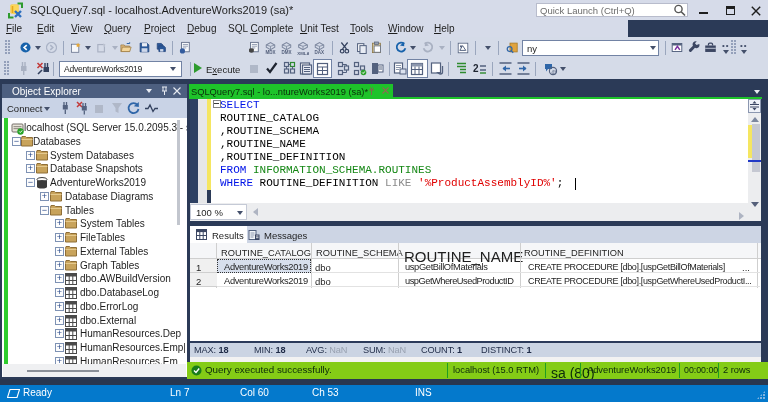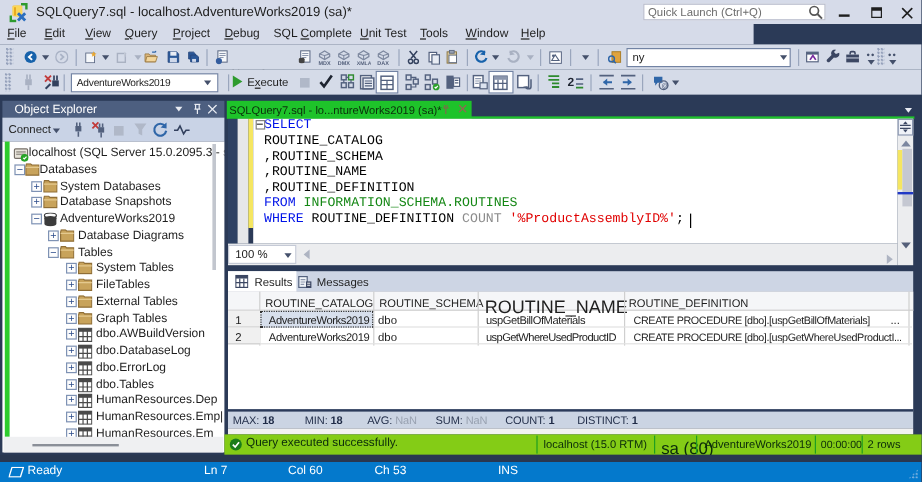--- a/index.html
+++ b/index.html
@@ -449,21 +449,21 @@
         </svg></span>
       <span class="tt" style="left:78px">dbo.ErrorLog</span>
     </div>
   <div class="row" style="top:196.0px">
       <span class="exp" style="left:53px">+</span>
       <span class="ticon" style="left:63px"><svg width="12" height="12" viewBox="0 0 12 12">
           <rect x="0.5" y="0.5" width="11" height="11" fill="#fff" stroke="#4a4a4a"></rect>
           <rect x="0.5" y="0.5" width="11" height="3" fill="#4a4a4a"></rect>
           <path d="M4.2 1 V11.5 M7.8 1 V11.5 M0.5 7.5 H11.5" stroke="#4a4a4a"></path>
         </svg></span>
-      <span class="tt" style="left:78px">dbo.Tables</span>
+      <span class="tt" style="left:78px">dbo.External</span>
     </div>
   <div class="row" style="top:209.75px">
       <span class="exp" style="left:53px">+</span>
       <span class="ticon" style="left:63px"><svg width="12" height="12" viewBox="0 0 12 12">
           <rect x="0.5" y="0.5" width="11" height="11" fill="#fff" stroke="#4a4a4a"></rect>
           <rect x="0.5" y="0.5" width="11" height="3" fill="#4a4a4a"></rect>
           <path d="M4.2 1 V11.5 M7.8 1 V11.5 M0.5 7.5 H11.5" stroke="#4a4a4a"></path>
         </svg></span>
       <span class="tt" style="left:78px">HumanResources.Dep</span>
     </div>
@@ -505,21 +505,21 @@
 <div class="abs" style="left:190px;top:99px;width:8px;height:104px;background:#2E4163"></div>
 <div class="abs" style="left:198px;top:99px;width:9px;height:104px;background:#E6E7E9"></div>
 <div class="abs" style="left:207px;top:99px;width:4px;height:91px;background:#F5E661"></div>
 <div class="abs" style="left:211px;top:99px;width:537px;height:104px;background:#fff"></div>
 <div class="abs mono" id="code" style="left:220px;top:99px;font-size:11px;line-height:13px;color:#000;white-space:pre"><span style="color:#0013e8">SELECT</span>
 ROUTINE_CATALOG
 ,ROUTINE_SCHEMA
 ,ROUTINE_NAME
 ,ROUTINE_DEFINITION
 <span style="color:#0013e8">FROM</span> <span style="color:#148714">INFORMATION_SCHEMA.ROUTINES</span>
-<span style="color:#0013e8">WHERE</span> ROUTINE_DEFINITION <span style="color:#8b8b8b">COUNT</span> <span style="color:#e00000">'%ProductAssemblyID%'</span>;</div>
+<span style="color:#0013e8">WHERE</span> ROUTINE_DEFINITION <span style="color:#8b8b8b">LIKE</span> <span style="color:#e00000">'%ProductAssemblyID%'</span>;</div>
 <div class="abs" style="left:213px;top:100px;width:8px;height:8px;border:1px solid #848484;background:#fff"></div>
 <div class="abs" style="left:214px;top:103px;width:5px;height:1px;background:#3b3b3b"></div>
 <div class="abs" style="left:575px;top:178px;width:1px;height:12px;background:#000"></div>
 
 <div class="abs" style="left:748px;top:99px;width:13px;height:122px;background:#ECEDEF"></div>
 <div class="abs" style="left:748px;top:99px;width:13px;height:14px;background:#EFF2F8;border:1px solid #8b97b0"></div>
 <svg class="abs" style="left:750px;top:101px" width="9" height="10" viewBox="0 0 9 10">
     <path d="M0 3.5 h9 M0 6 h9" stroke="#3c4763"></path>
     <path d="M4.5 0 L6.5 2.5 H2.5 Z" fill="#3c4763"></path>
     <path d="M4.5 9.5 L2.5 7 H6.5 Z" fill="#3c4763"></path>

